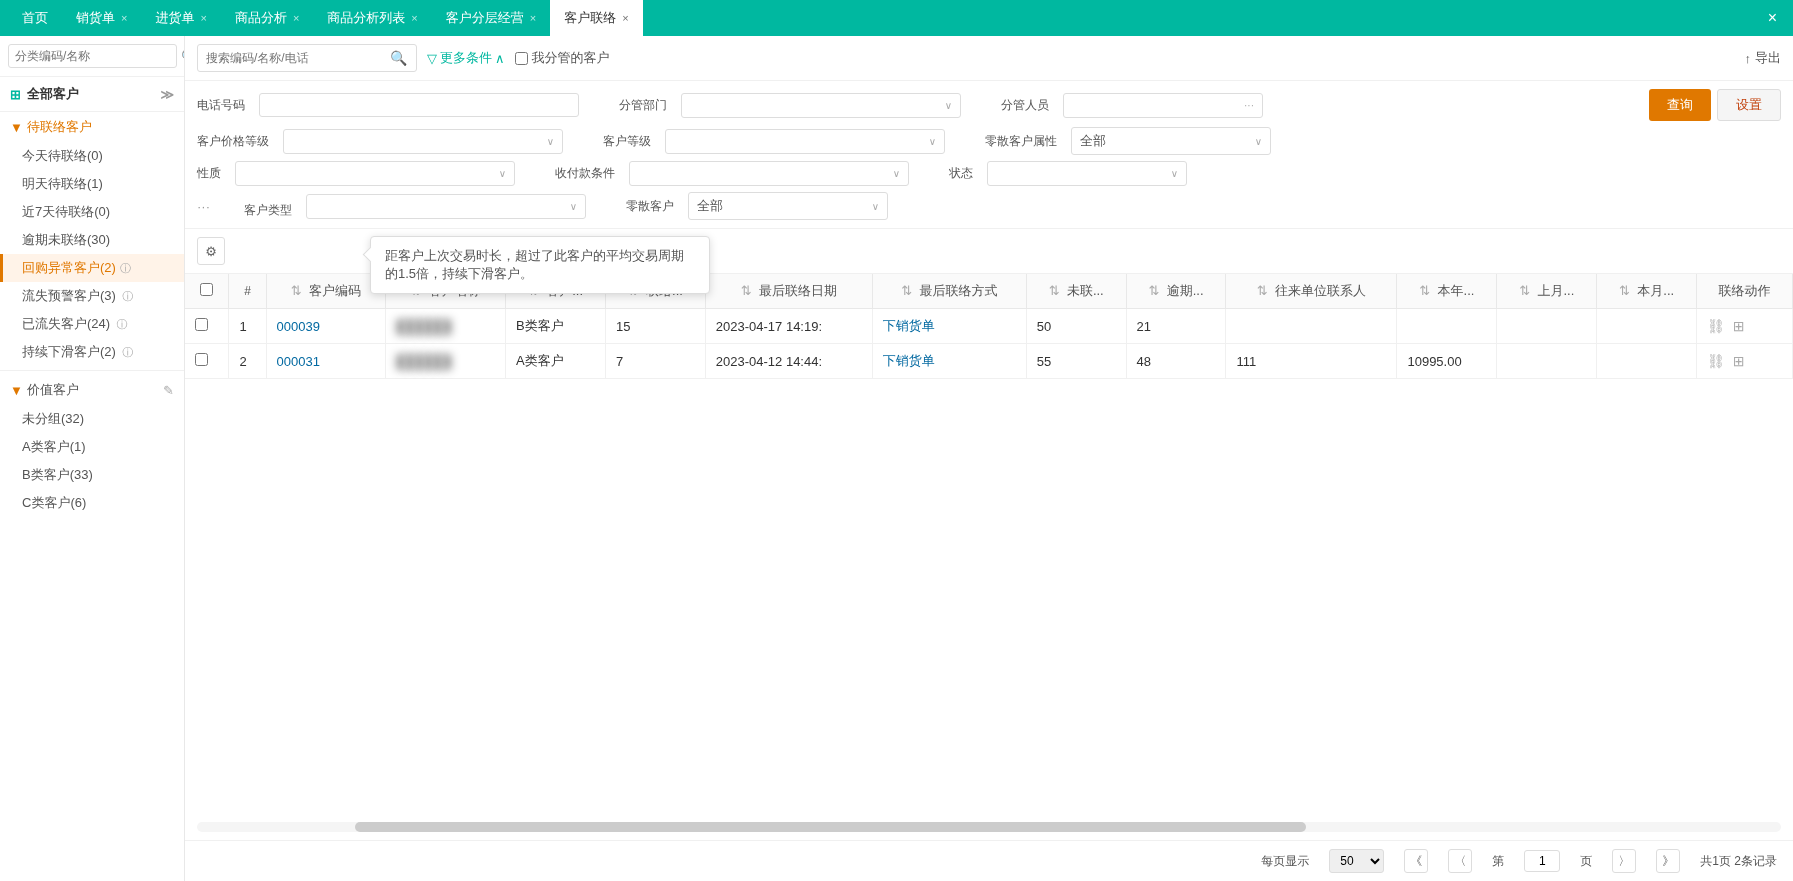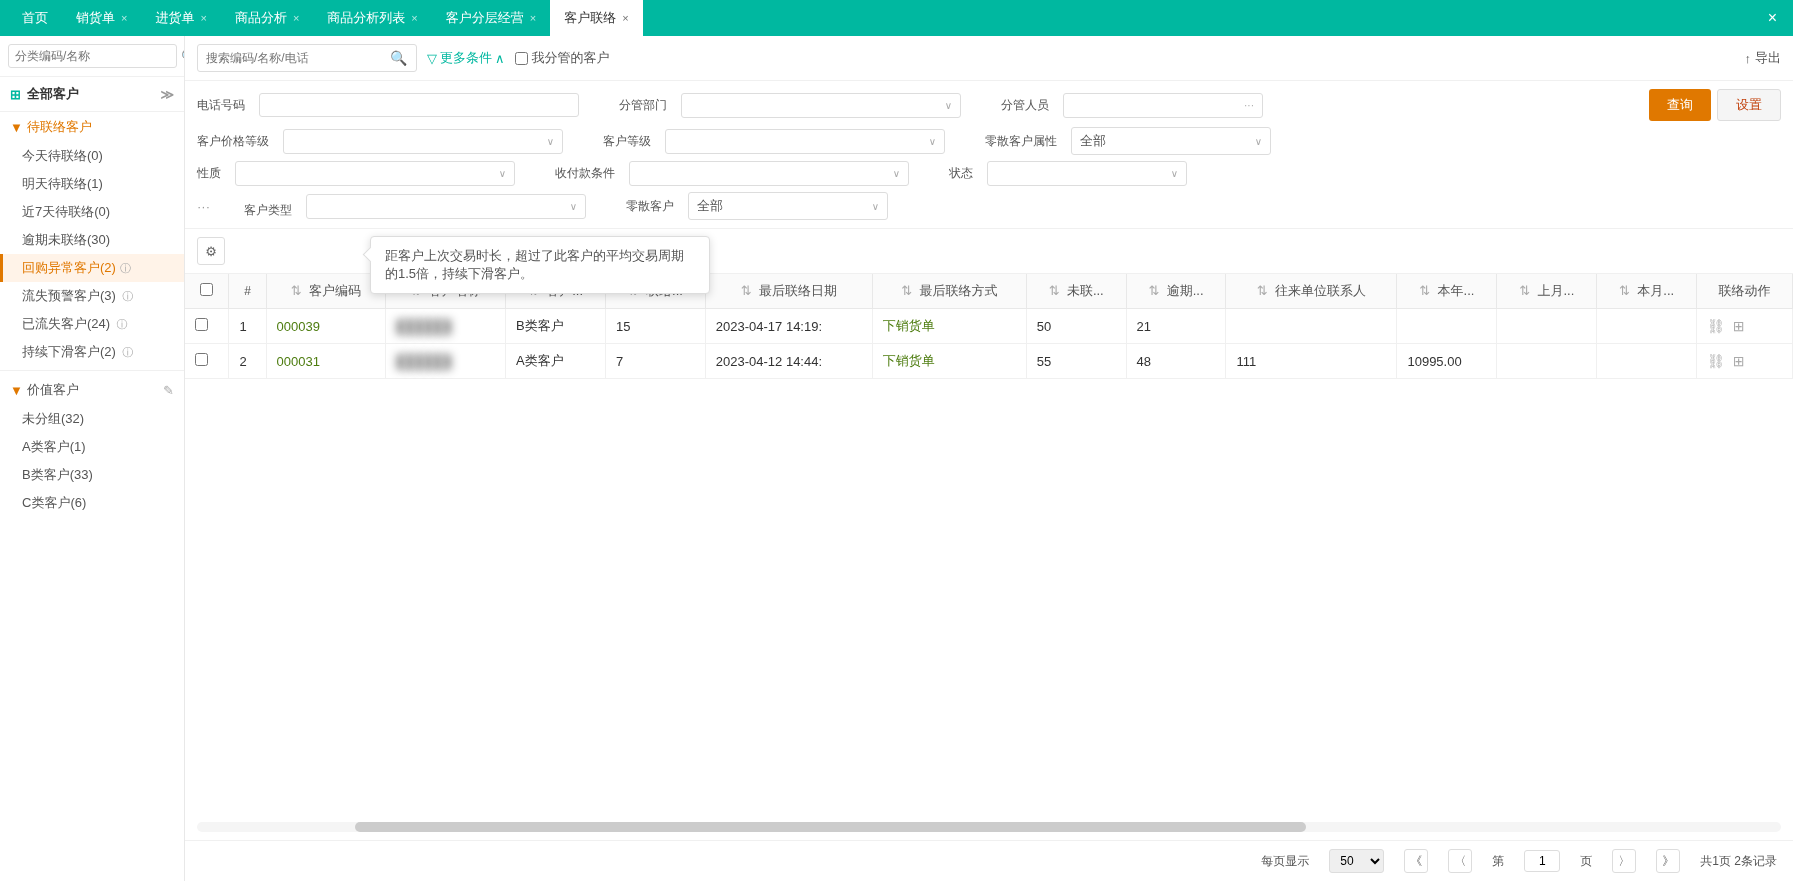--- a/index.html
+++ b/index.html
@@ -313,21 +313,21 @@
     }
     .data-table td {
       border-bottom: 1px solid #f0f0f0;
       border-right: 1px solid #f0f0f0;
       padding: 8px 10px;
       font-size: 12px;
       color: #333;
       white-space: nowrap;
     }
     .data-table .th-icon { margin-right: 4px; color: #aaa; }
-    .link-text { color: #4d7c0f; cursor: pointer; text-decoration: none; }
+    .link-text { color: #0369a1; cursor: pointer; text-decoration: none; }
     .action-icons { display: flex; gap: 8px; align-items: center; }
     .action-icon { color: #aaa; cursor: pointer; font-size: 14px; }
     .blurred { color: transparent; text-shadow: 0 0 8px #999; user-select: none; }
 
     
     .table-toolbar {
       display: flex;
       align-items: center;
       padding: 8px 12px;
       background: white;

